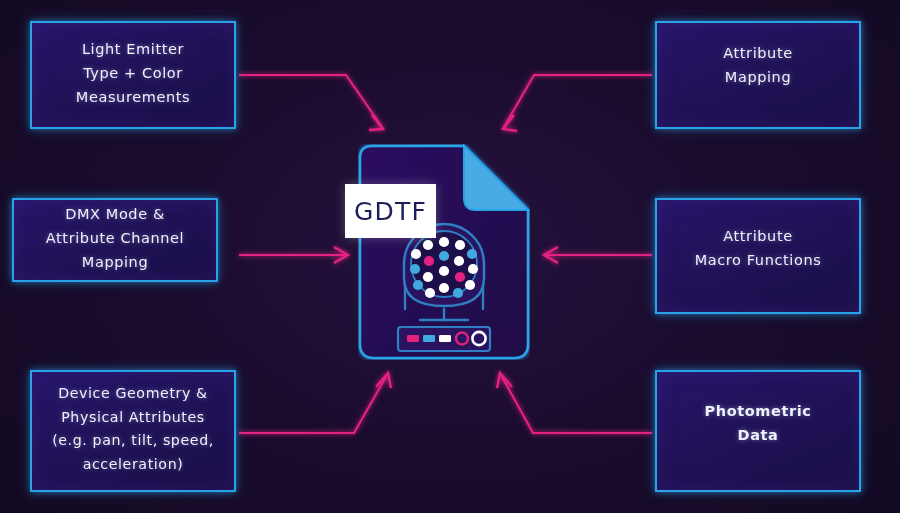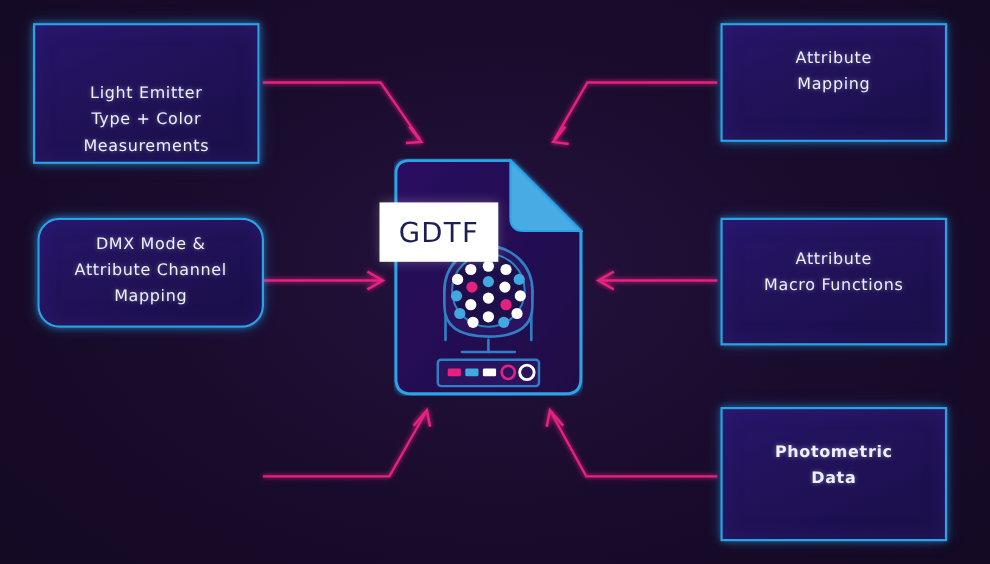--- a/index.html
+++ b/index.html
@@ -51,22 +51,22 @@
     color: #eef1fb;
     font-size: 14.5px;
     line-height: 24px;
     letter-spacing: 0.6px;
     text-shadow: 0 0 5px rgba(200,215,255,0.45);
     padding: 0 8px;
     white-space: pre-line;
   }
   .box.four-line .box-text { line-height: 23.5px; font-size: 14.2px; }
 
-  #box-light-emitter   { left: 30px;  top: 21px;  width: 206px; height: 128px; align-items: flex-end; }
-  #box-dmx-mode        { left: 34px;  top: 198px; width: 206px; height: 100px; border-radius: 20px; }
+  #box-light-emitter   { left: 30px;  top: 21px;  width: 206px; height: 108px; }
+  #box-dmx-mode        { left: 12px;  top: 198px; width: 206px; height: 84px; }
   #box-device-geometry { left: 30px;  top: 370px; width: 206px; height: 122px; }
   #box-attribute-mapping { left: 655px; top: 21px;  width: 206px; height: 108px; }
   #box-attribute-macro   { left: 655px; top: 198px; width: 206px; height: 116px; }
   #box-photometric       { left: 655px; top: 370px; width: 206px; height: 122px; font-weight: bold; }
 
   
   #box-attribute-mapping .box-text { transform: translateY(-10px); }
   #box-attribute-macro   .box-text { transform: translateY(-8px); }
   #box-photometric       .box-text { transform: translateY(-8px); }
   #box-light-emitter     .box-text { transform: translateY(-2px); }
@@ -88,21 +88,21 @@
     top: 144px;
     width: 172px;
     height: 216px;
     z-index: 5;
   }
   #file-svg { display: block; }
   #gdtf-label {
     position: absolute;
     left: -13px;
     top: 40px;
-    width: 108px;
+    width: 91px;
     height: 54px;
     background: #ffffff;
     display: flex;
     align-items: center;
     justify-content: center;
     z-index: 7;
     box-shadow: 0 0 10px rgba(255,255,255,0.25);
   }
   #gdtf-label-text {
     color: #1c1f57;
@@ -167,20 +167,26 @@
 Type + Color
 Measurements</div>
   </div>
 
   <div class="box" id="box-dmx-mode">
     <div class="box-text">DMX Mode &amp;
 Attribute Channel
 Mapping</div>
   </div>
 
+  <div class="box four-line" id="box-device-geometry">
+    <div class="box-text">Device Geometry &amp;
+Physical Attributes
+(e.g. pan, tilt, speed,
+acceleration)</div>
+  </div>
 
   <div class="box" id="box-attribute-mapping">
     <div class="box-text">Attribute
 Mapping</div>
   </div>
 
   <div class="box" id="box-attribute-macro">
     <div class="box-text">Attribute
 Macro Functions</div>
   </div>

